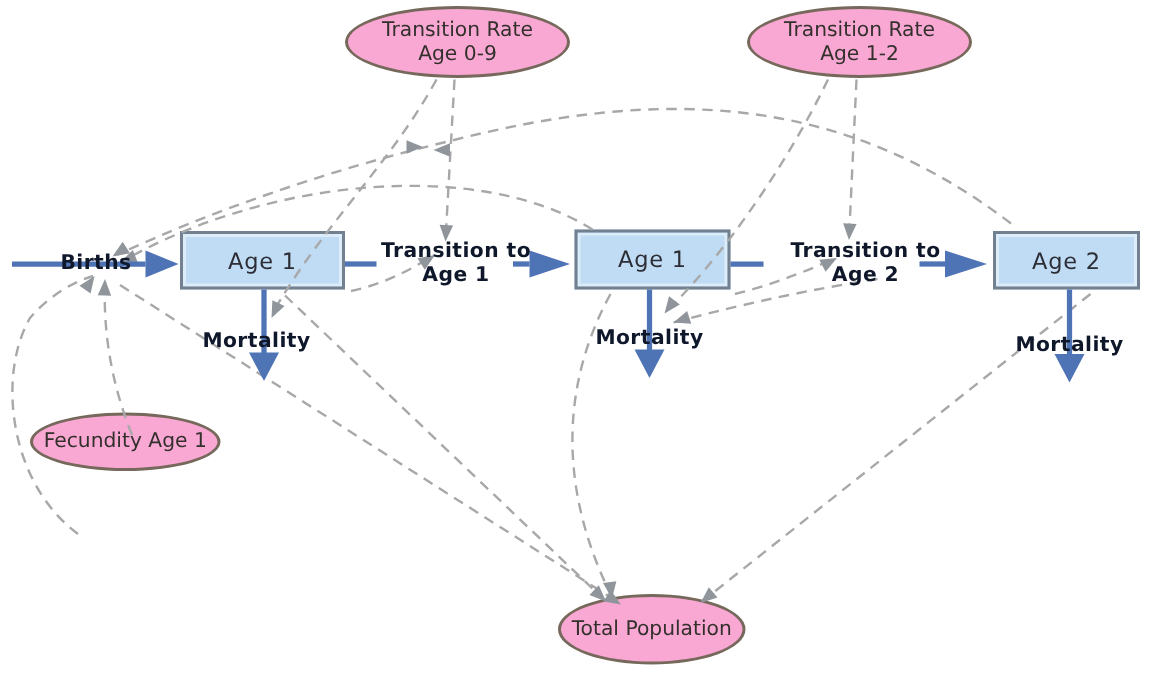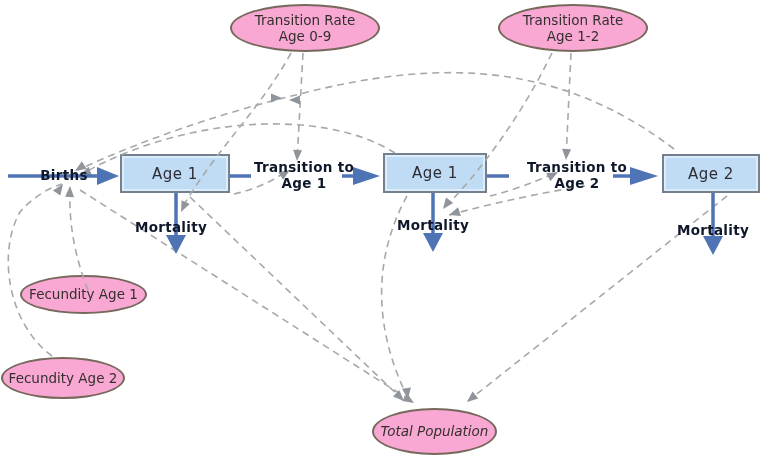--- a/index.html
+++ b/index.html
@@ -43,24 +43,21 @@
   </div>
   <div class="node variable" style="left:498px;top:4px;width:150px;height:48px;">
     <span>
       <span>Transition Rate</span><br>
       <span>Age 1-2</span>
     </span>
   </div>
   <div class="node variable" style="left:20px;top:275px;width:127px;height:39px;">
     <span>Fecundity Age 1</span>
   </div>
-  <div class="node variable" style="left:1px;top:357px;width:124px;height:42px;">
-    <span>Fecundity Age 2</span>
-  </div>
-  <div class="node variable" style="left:372px;top:408px;width:125px;height:47px;font-style:italic;">
+  <div class="node variable" style="left:372px;top:396px;width:125px;height:47px;">
     <span>Total Population</span>
   </div>
 
   <div class="flowlabel" style="left:34px;top:167px;width:60px;">Births</div>
   <div class="flowlabel" style="left:245px;top:159px;width:118px;">
     <span>Transition to</span><br>
     <span>Age 1</span>
   </div>
   <div class="flowlabel" style="left:518px;top:159px;width:118px;">
     <span>Transition to</span><br>

